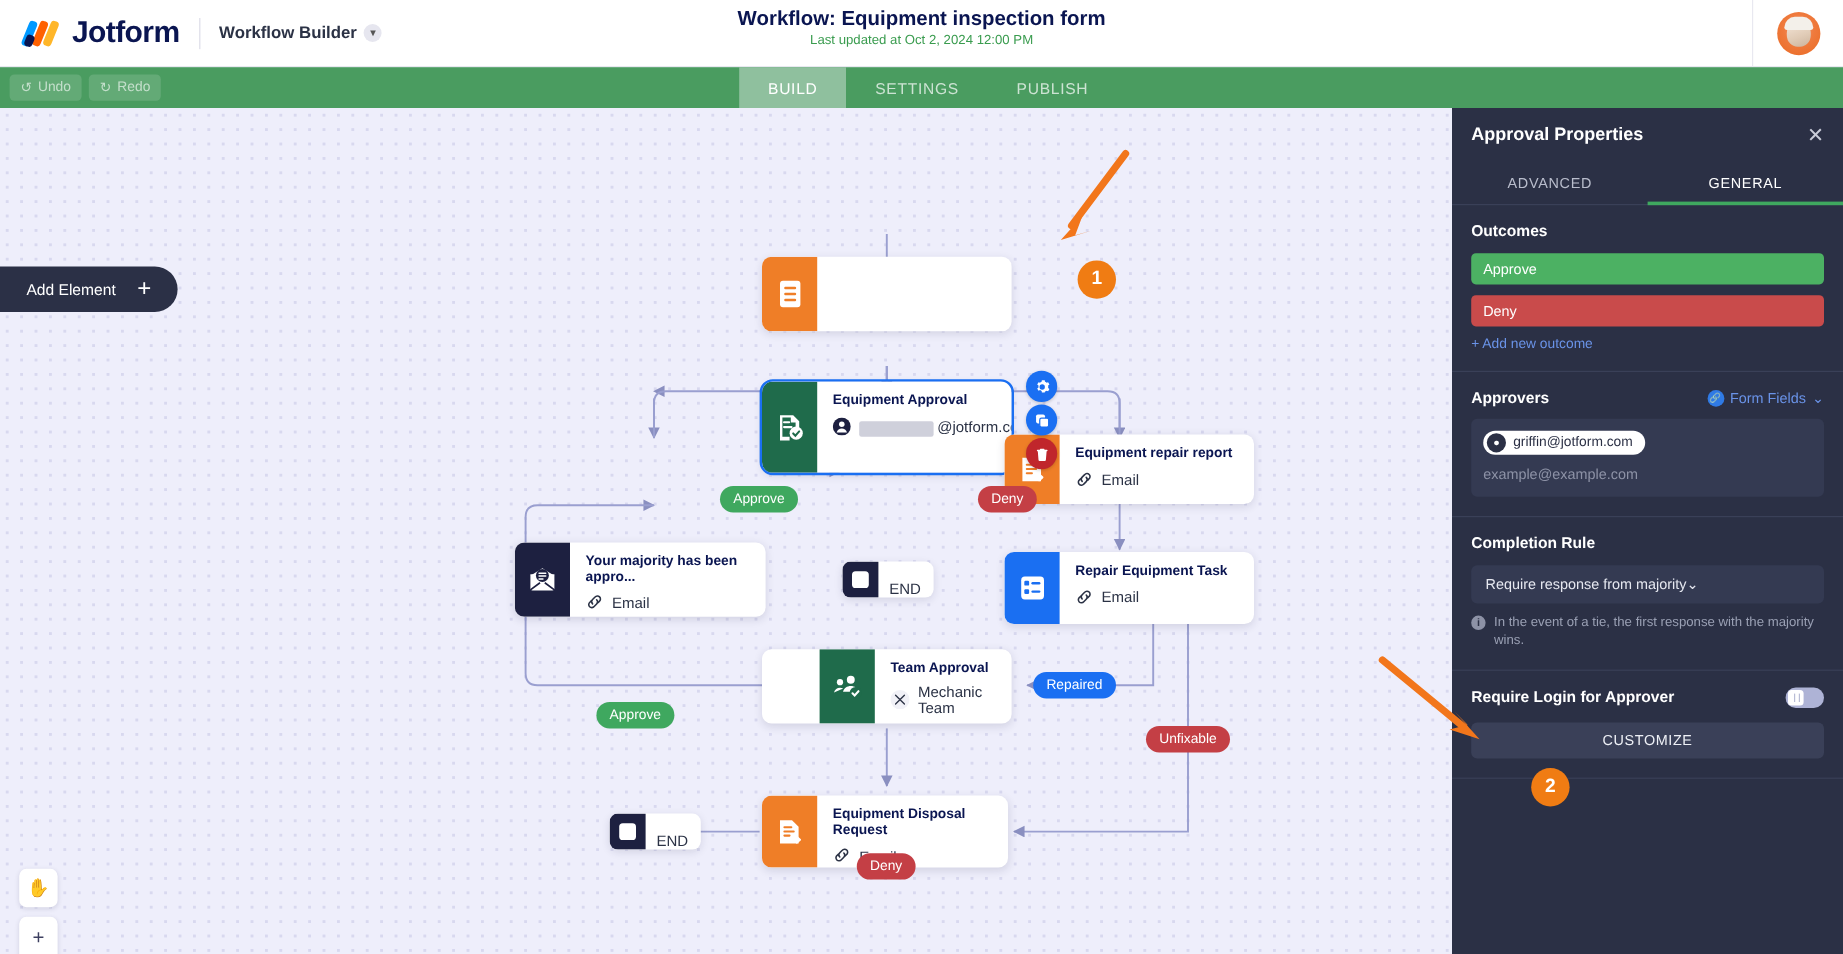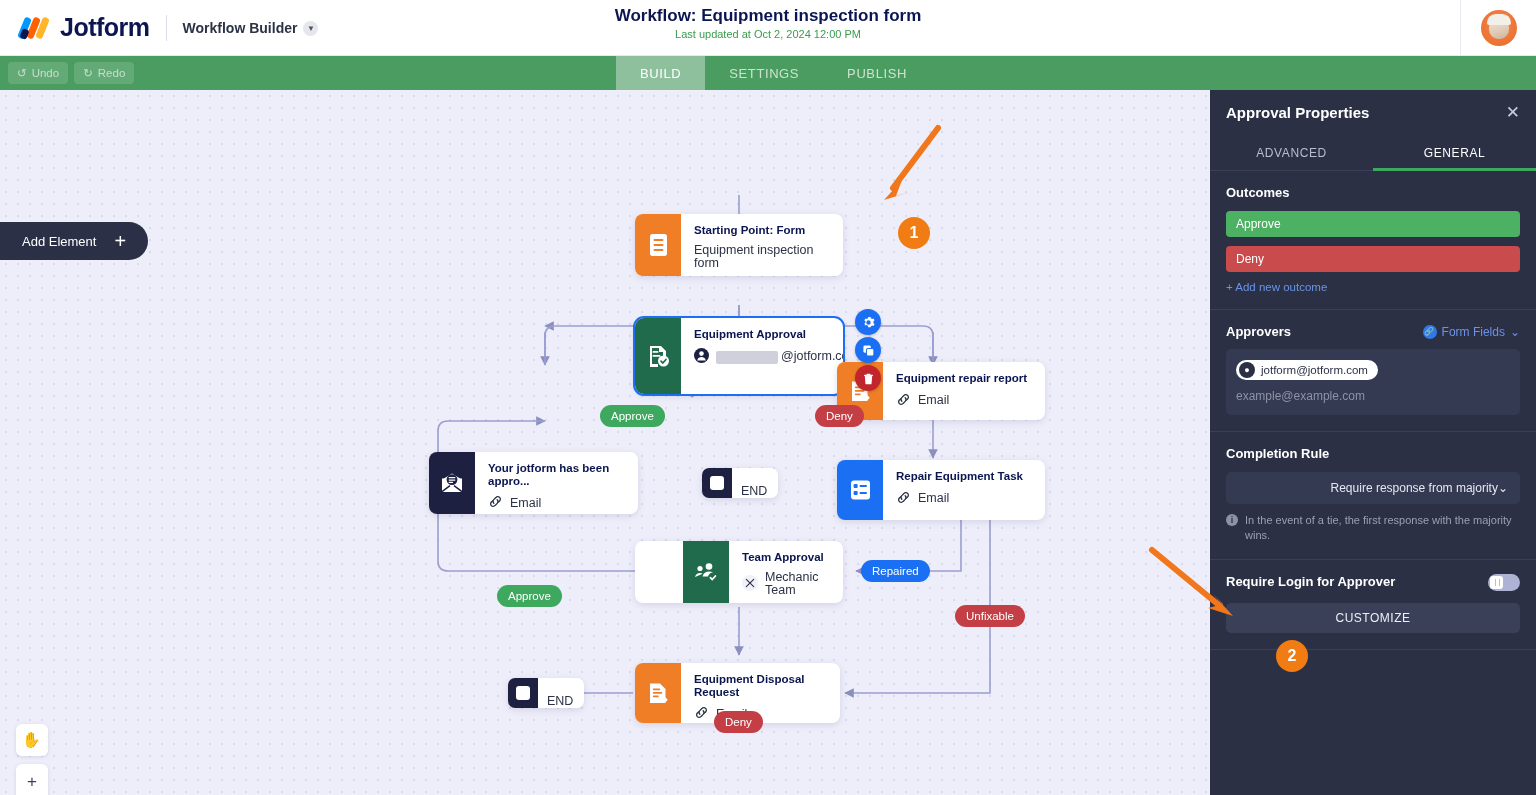--- a/index.html
+++ b/index.html
@@ -204,21 +204,21 @@
     display:inline-flex; align-items:center; gap:6px; background:#fff; color:#2b3045;
     border-radius:12px; padding:2px 10px 2px 3px; font-size:11.5px; font-weight:500;
   }
   .chip-ico{
     width:16px;height:16px;border-radius:50%;background:#2b3045;color:#fff;
     display:flex;align-items:center;justify-content:center;font-size:9px;
   }
   .ghost{ font-size:12px; color:#8d92a6; margin-top:9px; }
   .select{
     height:32px; background:#343a52; border-radius:5px; display:flex; align-items:center;
-    justify-content:flex-end; padding:0 12px; font-size:12px; color:#e6e8f0;
+    justify-content:flex-start; padding:0 12px; font-size:12px; color:#e6e8f0;
     cursor:pointer; margin-bottom:9px;
   }
   .hint{ display:flex; gap:7px; font-size:11px; color:#9aa0b4; line-height:1.35; }
   .hint-ico{
     flex:0 0 12px; width:12px; height:12px; border-radius:50%; background:#8d92a6;
     color:#2b3045; font-size:9px; font-weight:bold; display:flex; align-items:center;
     justify-content:center; margin-top:1px;
   }
   .row-toggle{ display:flex; align-items:flex-start; justify-content:space-between; }
   .toggle{
@@ -346,24 +346,20 @@
   </div>
 
   <div class="node" style="left:635px;top:124px;width:208px;height:62px;">
     <div class="node-ico" style="background:#ef7e27;">
       <svg width="21" height="24" viewBox="0 0 21 24">
           <rect x="2" y="1" width="17" height="22" rx="2.5" fill="#fff"></rect>
           <rect x="5.5" y="6" width="10" height="2" rx="1" fill="#ef7e27"></rect>
           <rect x="5.5" y="11" width="10" height="2" rx="1" fill="#ef7e27"></rect>
           <rect x="5.5" y="16" width="10" height="2" rx="1" fill="#ef7e27"></rect>
         </svg>
-    </div>
-    <div class="node-body">
-      <div class="node-title">Starting Point: Form</div>
-      <div class="node-sub">Equipment inspection form</div>
     </div>
   </div>
 
   <div class="node selected" style="left:635px;top:228px;width:208px;height:76px;">
     <div class="node-ico" style="background:#1f6b4b;">
       <svg width="23" height="24" viewBox="0 0 23 24">
           <path d="M3 2h11l5 5v6h-3V8h-4V4H5v16h6v3H3z" fill="#fff"></path>
           <rect x="5.5" y="7" width="6" height="1.8" rx=".9" fill="#fff"></rect>
           <rect x="5.5" y="11" width="8" height="1.8" rx=".9" fill="#fff"></rect>
           <circle cx="16.5" cy="17" r="5.5" fill="#fff"></circle>
@@ -413,21 +409,21 @@
           <path d="M2 6.5h20v12a1.6 1.6 0 01-1.6 1.6H3.6A1.6 1.6 0 012 18.5z" fill="#fff"></path>
           <path d="M12 1.5l10 6.2H2z" fill="#fff"></path>
           <circle cx="12" cy="7.6" r="5.4" fill="#1d2040"></circle>
           <rect x="8.6" y="5" width="6.8" height="1.3" rx=".65" fill="#fff"></rect>
           <rect x="8.6" y="7.4" width="6.8" height="1.3" rx=".65" fill="#fff"></rect>
           <rect x="8.6" y="9.8" width="4.5" height="1.3" rx=".65" fill="#fff"></rect>
           <path d="M2 19.6l8-6M22 19.6l-8-6" stroke="#1d2040" stroke-width="1.4" fill="none"></path>
         </svg>
     </div>
     <div class="node-body">
-      <div class="node-title">Your jotform has been appro...</div>
+      <div class="node-title">Your majority has been appro...</div>
       <div class="node-sub">
         <span>
           <svg width="15" height="15" viewBox="0 0 16 16">
               <path d="M6.2 9.8a2.7 2.7 0 010-3.8l2.2-2.2a2.7 2.7 0 113.8 3.8l-1 1" stroke="#2b3245" stroke-width="1.4" fill="none" stroke-linecap="round"></path>
               <path d="M9.8 6.2a2.7 2.7 0 010 3.8l-2.2 2.2a2.7 2.7 0 11-3.8-3.8l1-1" stroke="#2b3245" stroke-width="1.4" fill="none" stroke-linecap="round"></path>
             </svg>
         </span>
         <span>Email</span>
       </div>
     </div>
@@ -585,21 +581,21 @@
         <div class="sec-title" style="margin-bottom:0;">Approvers</div>
         <div class="formfields">
           <span class="ff-ico">🔗</span>
           <span>Form Fields</span>
           <span>⌄</span>
         </div>
       </div>
       <div class="approvers-box">
         <div class="chip">
           <span class="chip-ico">●</span>
-          <span>jotform@jotform.com</span>
+          <span>griffin@jotform.com</span>
         </div>
         <div class="ghost">example@example.com</div>
       </div>
     </div>
 
     <div class="sec">
       <div class="sec-title">Completion Rule</div>
       <div class="select">
         <span>Require response from majority</span>
         <span>⌄</span>

